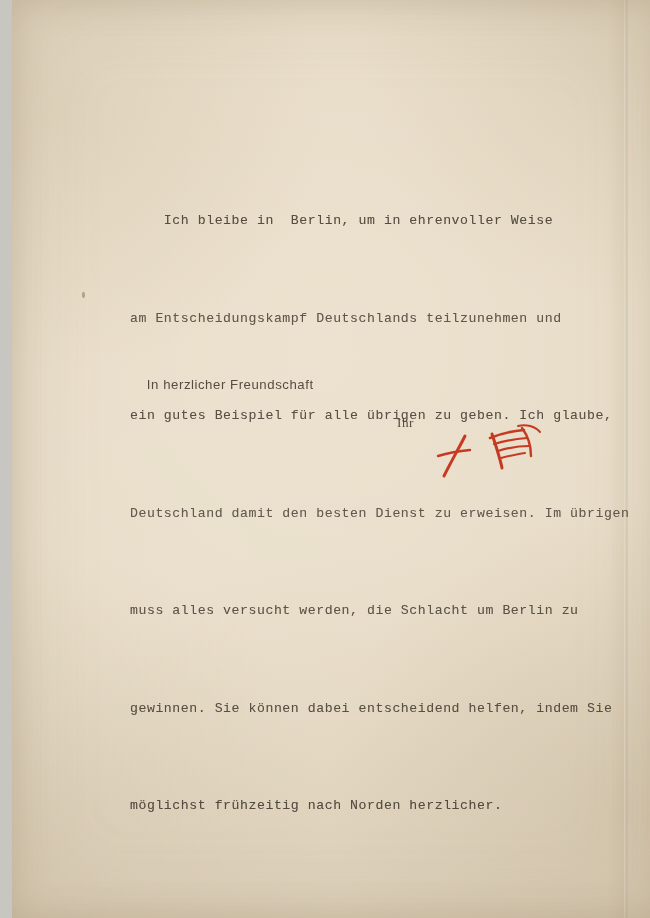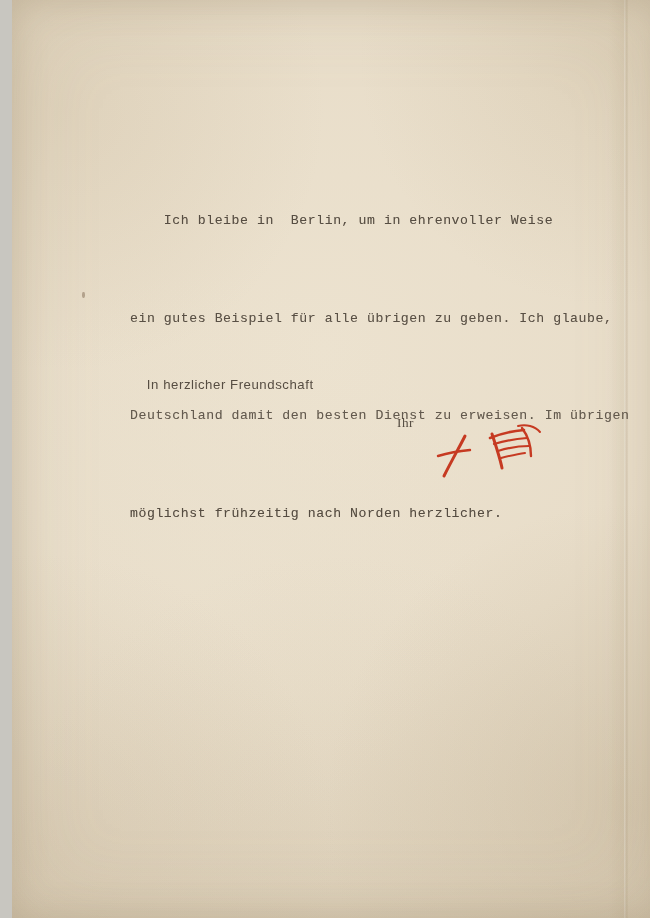--- a/index.html
+++ b/index.html
@@ -147,22 +147,25 @@
 
 <div class="sheet">
 
   <div class="grain"></div>
   <div class="crease-shadow"></div>
   <div class="crease"></div>
   <div class="speck"></div>
 
   <div class="typescript">
     <span class="line l1">    Ich bleibe in  Berlin, um in ehrenvoller Weise</span>
+    <span class="line l2">am Entscheidungskampf Deutschlands teilzunehmen und</span>
     <span class="line l3">ein gutes Beispiel für alle übrigen zu geben. Ich glaube,</span>
     <span class="line l4">Deutschland damit den besten Dienst zu erweisen. Im übrigen</span>
+    <span class="line l5">muss alles versucht werden, die Schlacht um Berlin zu</span>
+    <span class="line l6">gewinnen. Sie können dabei entscheidend helfen, indem Sie</span>
     <span class="line l7">möglichst frühzeitig nach Norden herzlicher.</span>
   </div>
 
   <div class="closing">    In herzlicher Freundschaft</div>
   <div class="ihr">Ihr</div>
 
   <svg class="signature" viewBox="0 0 130 70">
     <g fill="none" stroke="#c63a22" stroke-linecap="round" stroke-linejoin="round">
       <path d="M12 56 C 20 40, 28 26, 33 16" stroke-width="3"></path>
       <path d="M6 36 C 16 33, 27 31, 38 30" stroke-width="2.4"></path>

